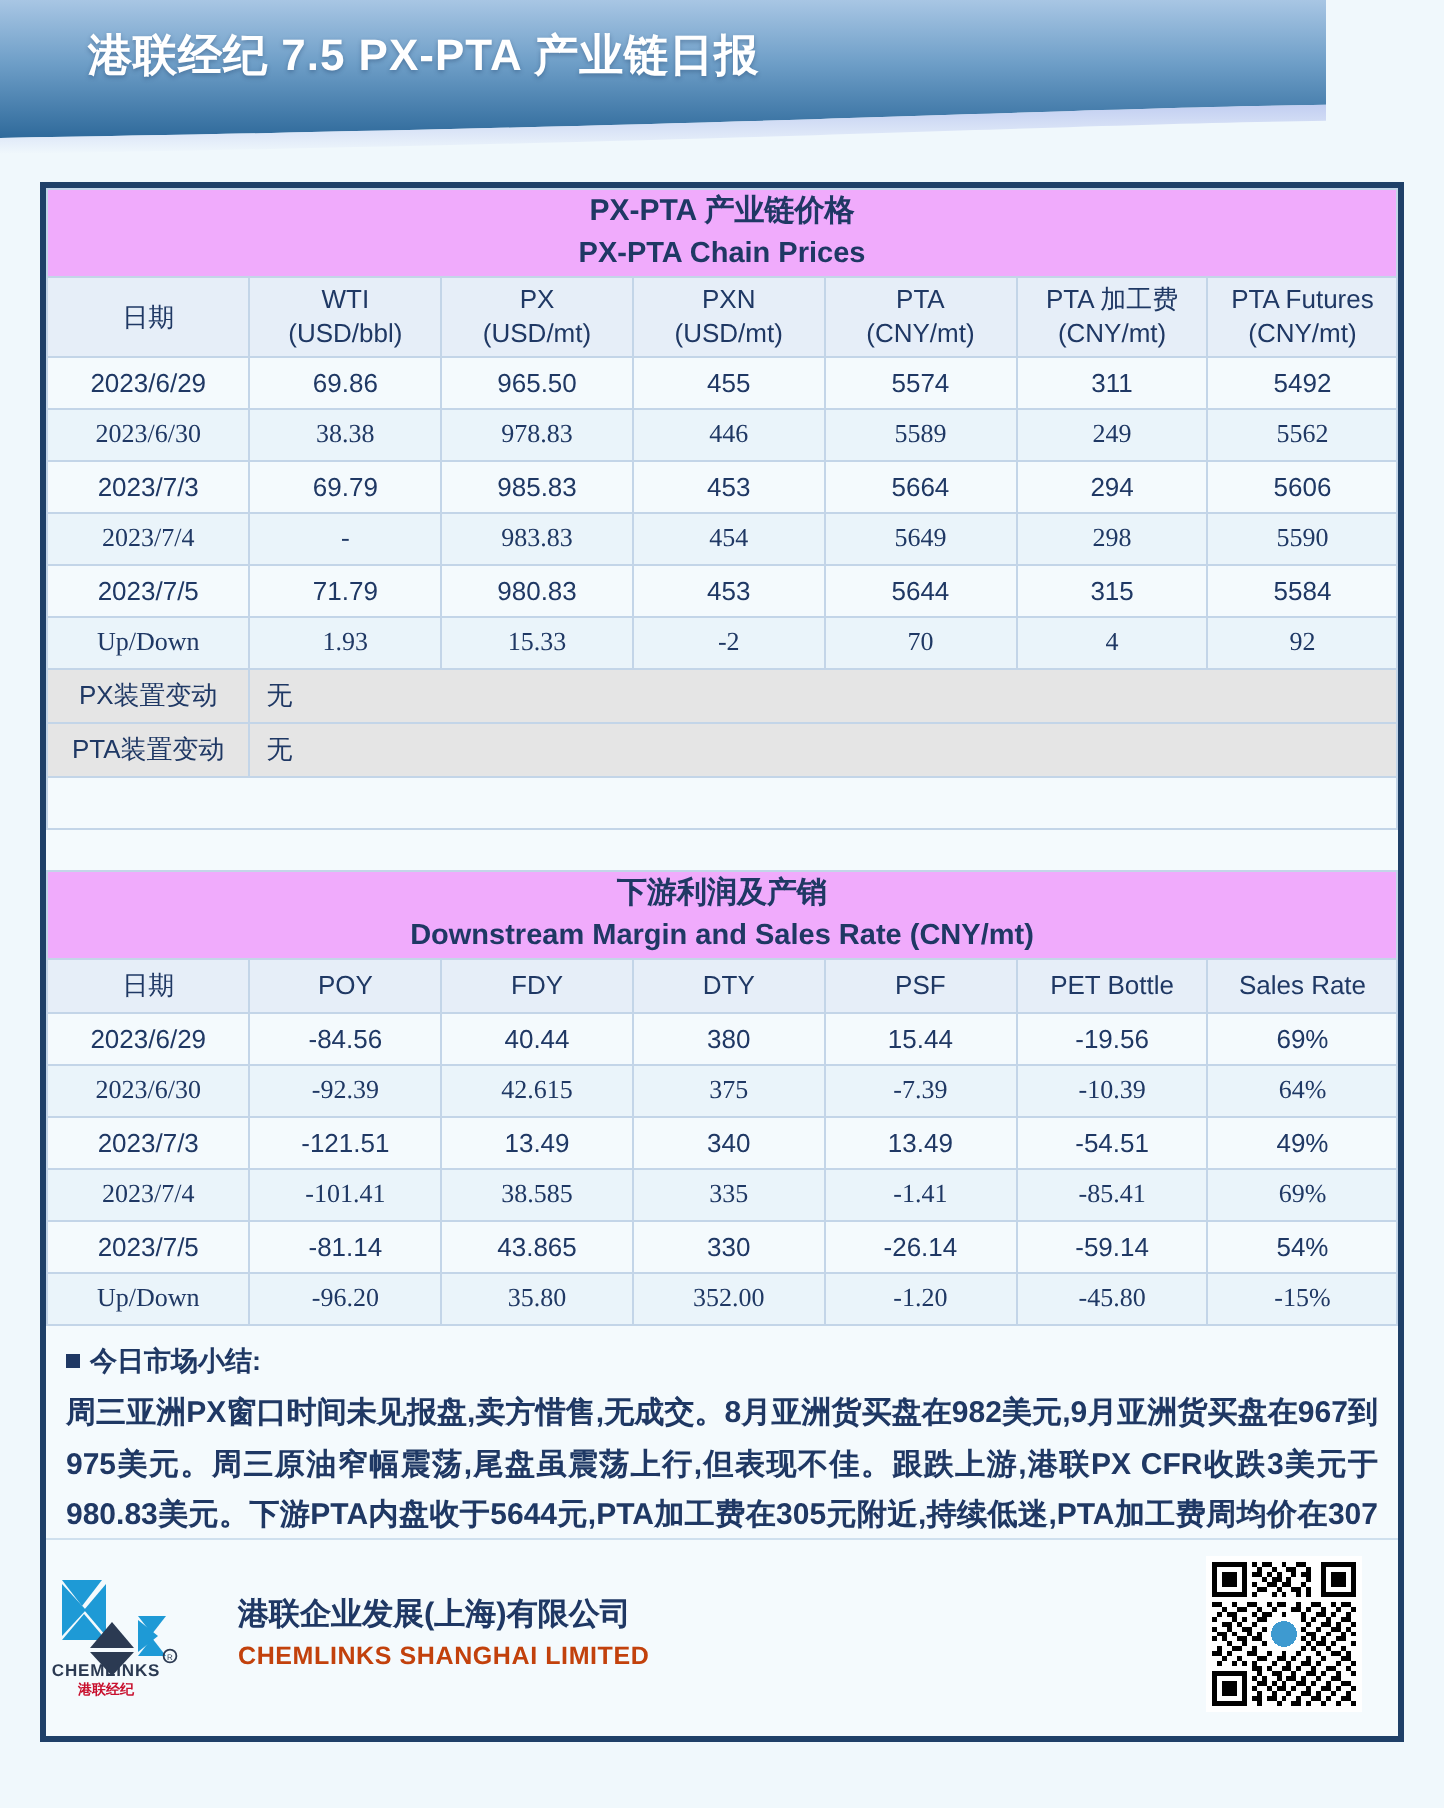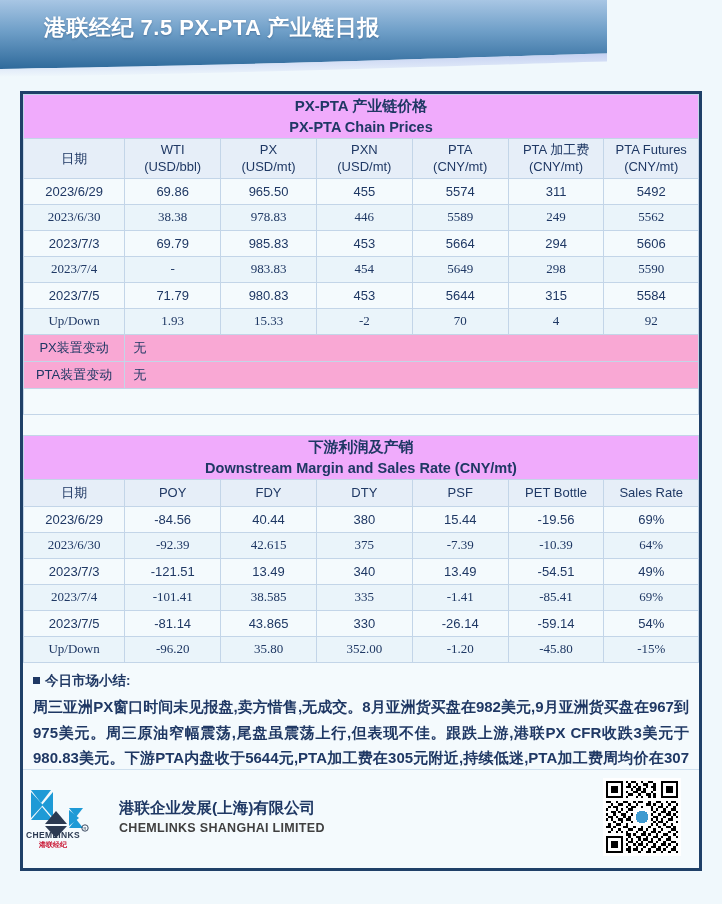--- a/index.html
+++ b/index.html
@@ -13,21 +13,21 @@
     font-family: "Liberation Sans", "DejaVu Sans", sans-serif;
     color: #1f3864;
     overflow: hidden;
     position: relative;
   }
 
   
   .banner {
     position: absolute;
     top: 0; left: 0;
-    width: 607px;
+    width: 663px;
     height: 78px;
     overflow: hidden;
   }
   .banner-svg {
     position: absolute;
     top: 0; left: 0;
     width: 722px;
     height: 78px;
     display: block;
   }
@@ -107,21 +107,21 @@
   tr.body-row.alt td {
     background: #eaf4fa;
     font-family: Liberation Serif, serif;
   }
 
   tr.updown td {
     background: #f4fafd;
   }
 
   tr.dev td {
-    background: #f9a8d4;
+    background: #e5e5e5;
     height: 26px;
   }
   tr.dev td.lbl {
     text-align: center;
   }
   tr.dev td.val {
     text-align: left;
     padding-left: 8px;
   }
 
@@ -196,21 +196,21 @@
   .logo-cn {
     font-size: 15.5px;
     font-weight: bold;
     color: #1f3864;
     line-height: 1.5;
     white-space: nowrap;
   }
   .logo-en {
     font-size: 12.5px;
     font-weight: bold;
-    color: #404040;
+    color: #c2410c;
     line-height: 1.5;
     letter-spacing: 0.3px;
     white-space: nowrap;
   }
   .qr {
     position: absolute;
     right: 18px;
     top: 8px;
     width: 78px;
     height: 78px;

